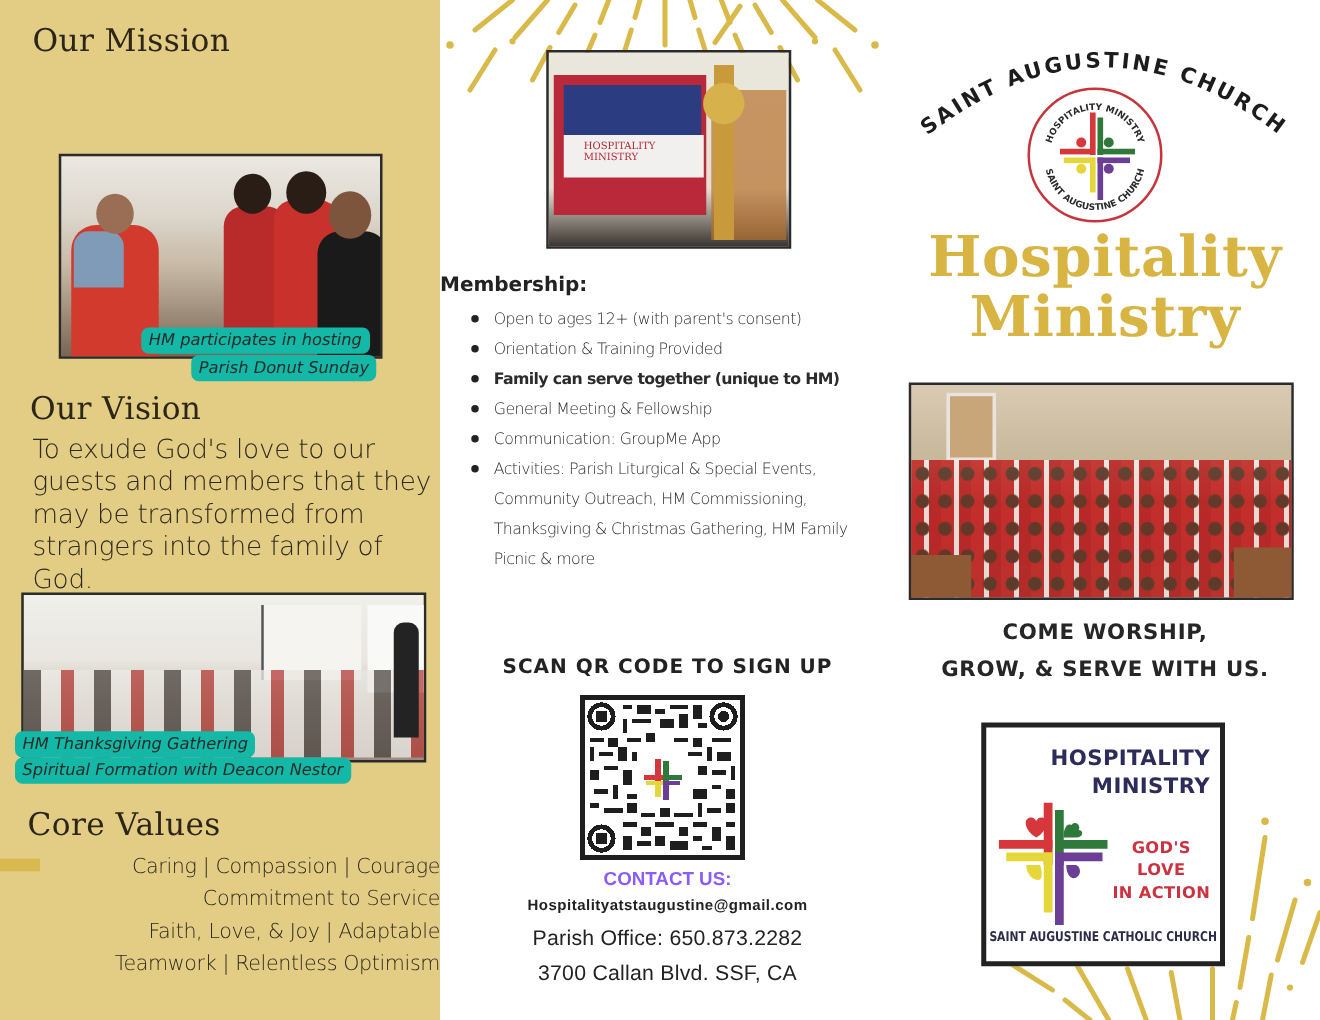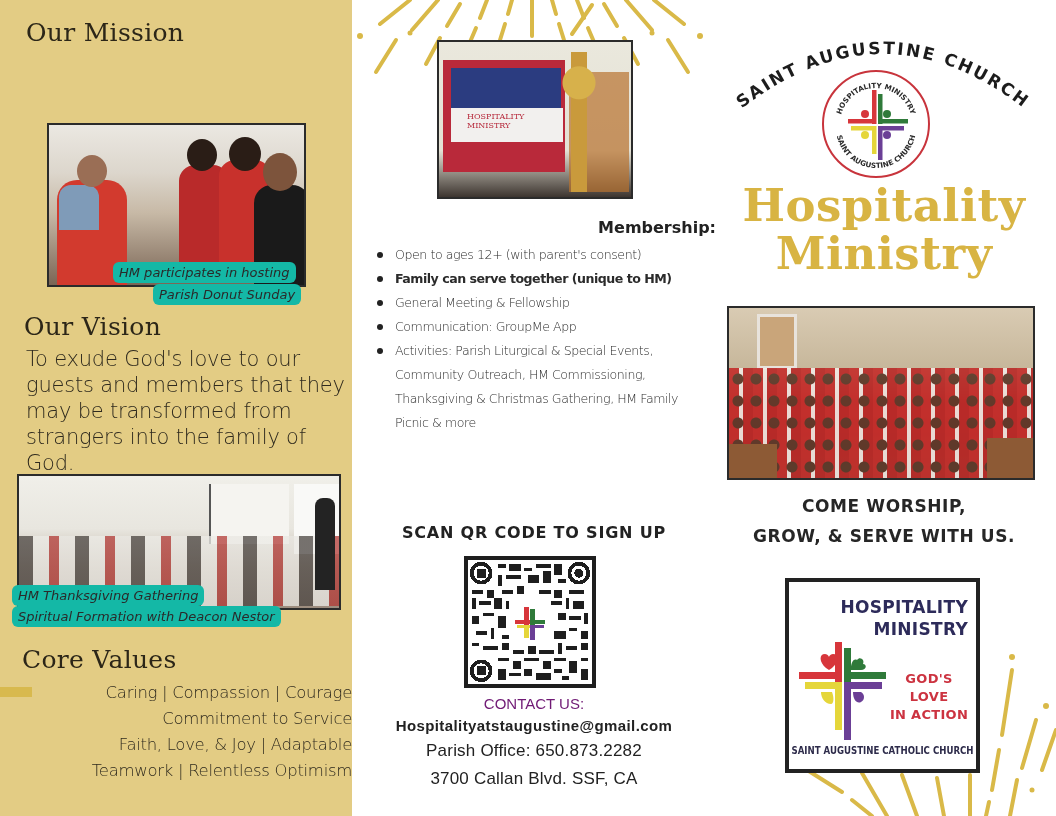--- a/index.html
+++ b/index.html
@@ -72,43 +72,43 @@
     background: linear-gradient(180deg, #eae8dd 0%, #e4e1d4 70%, #3d3530 100%); }
   #photo-altar .banner { position:absolute; left:4px; top:18px; width:122px; height:112px; background:#b9293a; }
   #photo-altar .banner-inner { position:absolute; left:12px; top:26px; width:110px; height:54px; background:#2b3c80; }
   #photo-altar .banner-white { position:absolute; left:12px; top:66px; width:112px; height:34px; background:#f2f0ee; }
   #photo-altar .banner-txt { position:absolute; left:28px; top:70px; font-family:"DejaVu Serif", serif; font-size:8px; color:#b6283a; line-height:9px; }
   #photo-altar .monstrance { position:absolute; left:118px; top:10px; width:44px; height:140px;
     background: radial-gradient(circle at 50% 22%, #d7b14b 0 16px, transparent 17px), linear-gradient(90deg, transparent 14px, #c99a3c 14px 30px, transparent 30px); }
   #photo-altar .vestment { position:absolute; left:130px; top:30px; width:60px; height:120px; background:#b8722f; opacity:0.7; }
 
   #membership-title {
-    position: absolute; left: 352px; top: 218px; width: 364px; text-align: right;
+    position: absolute; left: 352px; top: 218px; width: 364px; text-align: left;
     font-family: "DejaVu Sans", sans-serif; font-weight: bold; font-size: 16px; color: #222;
   }
   #membership-list { position: absolute; left: 372px; top: 243px; width: 334px; list-style: none; }
   #membership-list li {
     position: relative; padding-left: 23px; font-family: "DejaVu Sans", sans-serif;
     font-size: 12.6px; line-height: 24px; color: #2b2b2b; letter-spacing: -0.45px; font-weight: 300;
   }
   #membership-list li::before {
     content: ""; position: absolute; left: 5px; top: 9px; width: 6px; height: 6px; border-radius: 50%; background: #222;
   }
   #membership-list li.bold { font-weight: bold; letter-spacing: -0.5px; }
 
   #scan-title {
     position: absolute; left: 352px; top: 523px; width: 364px; text-align: center;
     font-family: "DejaVu Sans", sans-serif; font-weight: bold; font-size: 16px; color: #222; letter-spacing: 0.8px;
   }
   #qr-code { position: absolute; left: 464px; top: 556px; width: 132px; height: 132px; border: 4px solid #1e1e1e; background: #fff; }
   #qr-code svg { width: 100%; height: 100%; display: block; }
 
   .contact { position: absolute; left: 352px; width: 364px; text-align: center; font-family: "Liberation Sans", sans-serif; color: #222; }
-  #contact-label { top: 695px; font-size: 15px; font-weight: normal; color: #701a75; }
-  #contact-email { top: 717px; font-size: 15px; font-weight: bold; letter-spacing: 0.4px; }
+  #contact-label { top: 695px; font-size: 15px; font-weight: bold; color: #8b5cf6; }
+  #contact-email { top: 717px; font-size: 12px; font-weight: bold; letter-spacing: 0.4px; }
   #contact-phone { top: 741px; font-size: 17px; letter-spacing: 0.2px; }
   #contact-address { top: 769px; font-size: 17px; letter-spacing: 0.2px; }
 
   
   #church-arc { position: absolute; left: 718px; top: 18px; width: 330px; height: 100px; }
   #seal { position: absolute; left: 820px; top: 68px; width: 112px; height: 112px; }
 
   #title-hospitality {
     position: absolute; left: 712px; top: 182px; width: 344px; text-align: center;
     font-family: "DejaVu Serif", serif; font-size: 45px; line-height: 48px; color: #d8b443; letter-spacing: 0.5px;
@@ -228,20 +228,21 @@
     <span>HOSPITALITY</span><br>
     <span>MINISTRY</span>
   </div>
   <div class="vestment"></div>
   <div class="monstrance"></div>
 </div>
 
 <h3 id="membership-title">Membership:</h3>
 <ul id="membership-list">
   <li>Open to ages 12+ (with parent's consent)</li>
+  <li>Orientation &amp; Training Provided</li>
   <li class="bold">Family can serve together (unique to HM)</li>
   <li>General Meeting &amp; Fellowship</li>
   <li>Communication: GroupMe App</li>
   <li>Activities: Parish Liturgical &amp; Special Events, Community Outreach, HM Commissioning, Thanksgiving &amp; Christmas Gathering, HM Family Picnic &amp; more</li>
 </ul>
 
 <h3 id="scan-title">SCAN QR CODE TO SIGN UP</h3>
 <div id="qr-code">
   <svg viewBox="0 0 33 33" shape-rendering="crispEdges">
     <rect width="33" height="33" fill="#fff"></rect>

